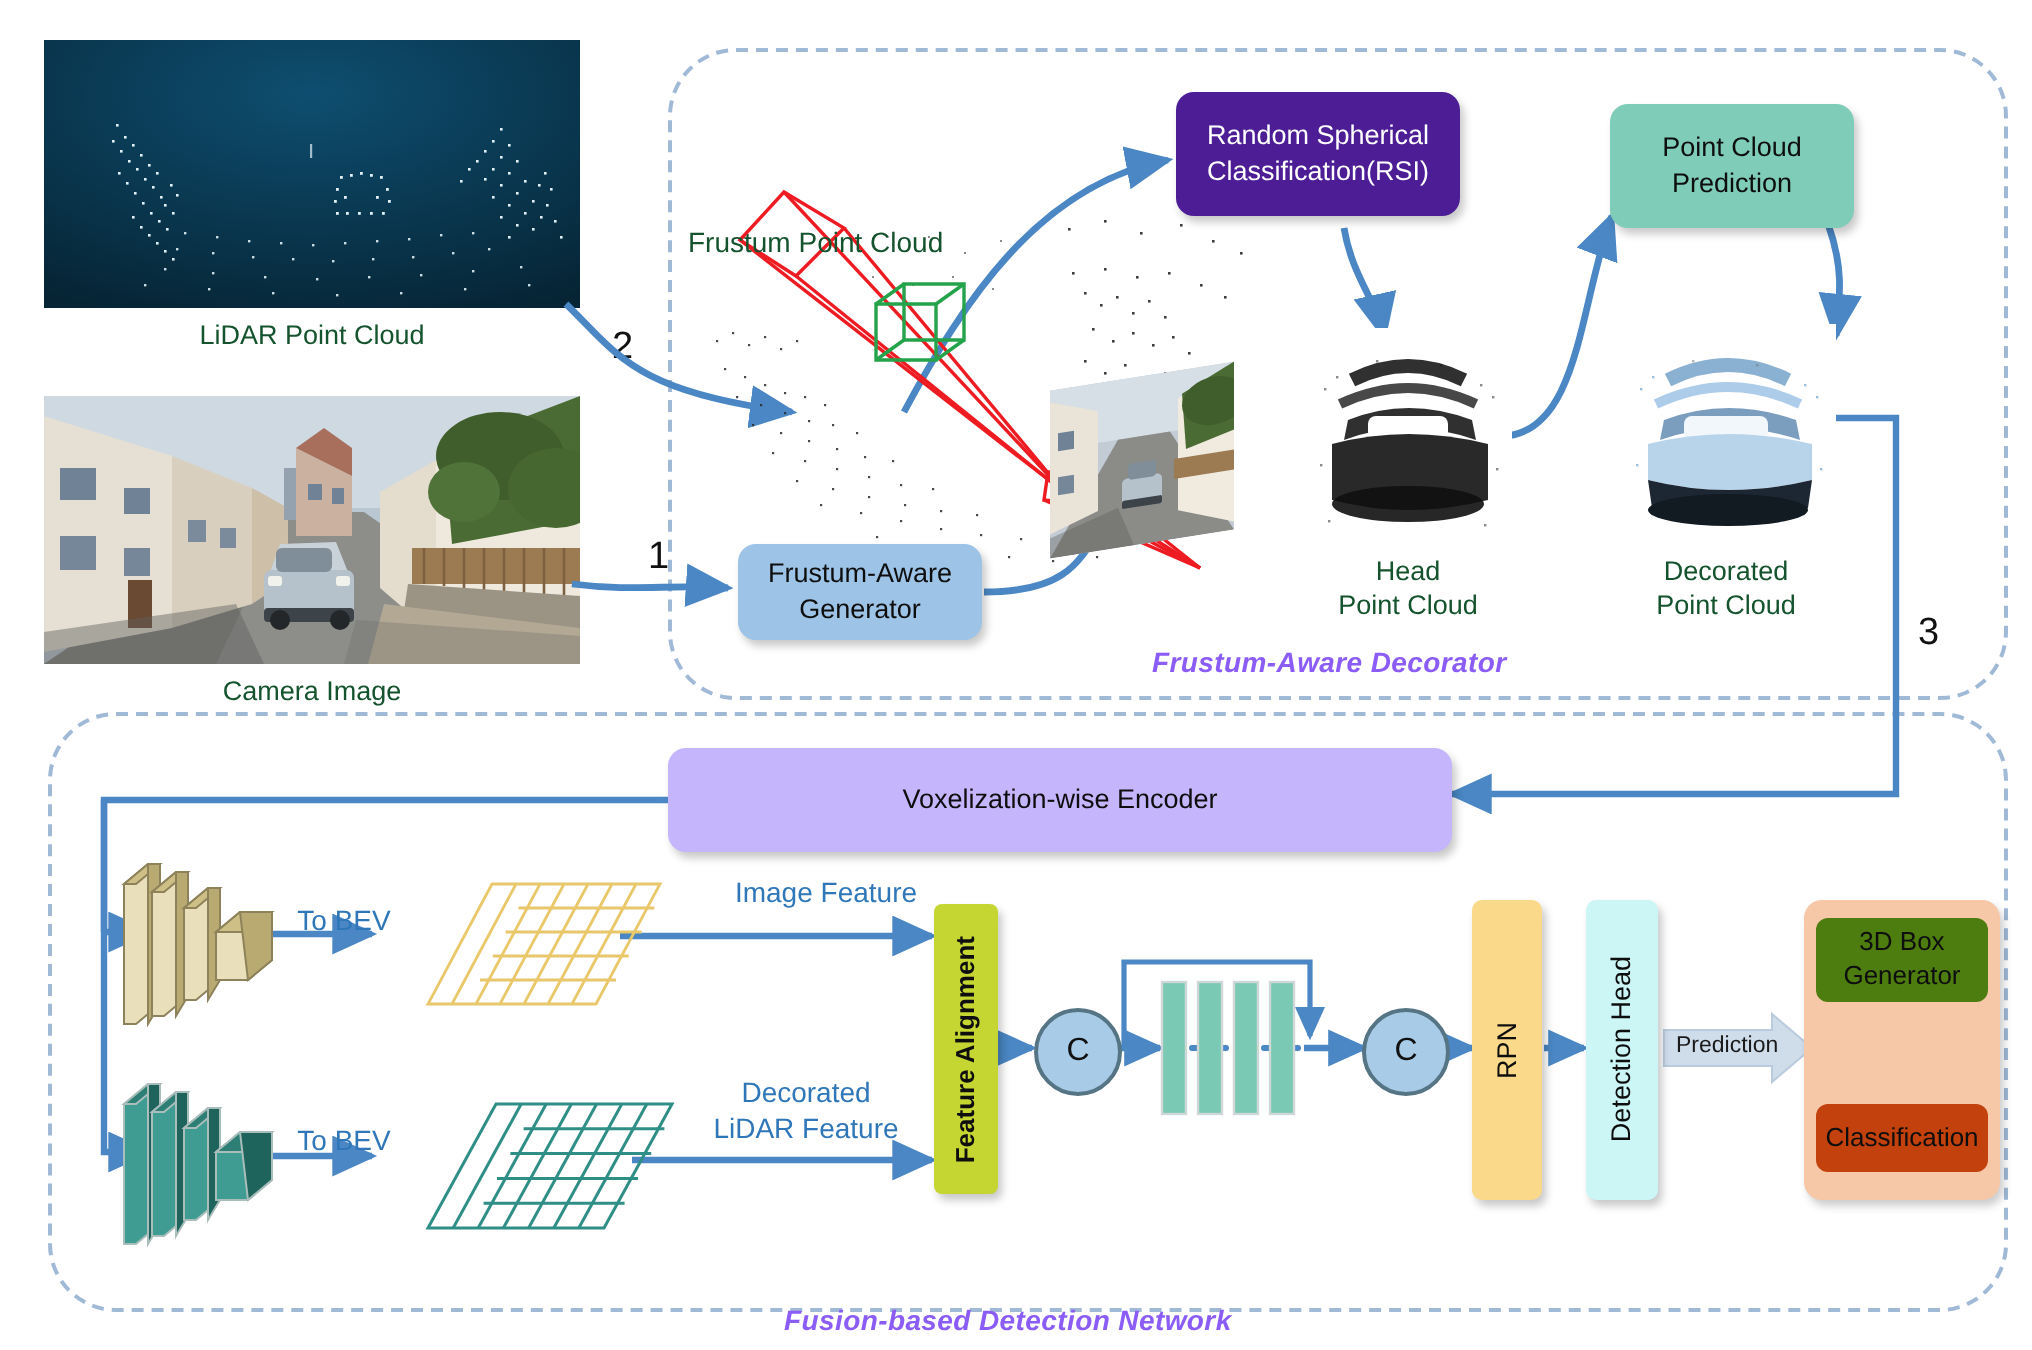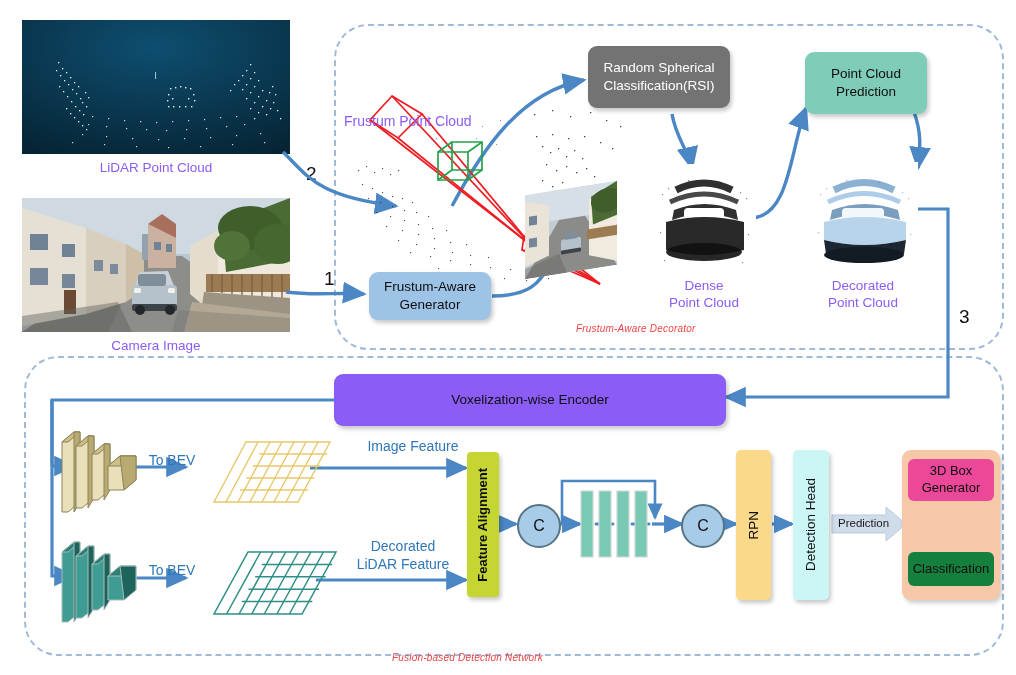--- a/index.html
+++ b/index.html
@@ -1,20 +1,20 @@
 <!DOCTYPE html>
 <html><head>
 <meta charset="utf-8">
 <style>
   html,body{margin:0;padding:0;background:#ffffff;}
   body{width:1016px;height:675px;position:relative;overflow:hidden;
        font-family:"Liberation Sans","DejaVu Sans",sans-serif;color:#111;}
   .abs{position:absolute;}
-  .cap{font-size:13.5px;color:#8b5cf6;text-align:center;line-height:1.25;}
-  .capit{font-size:10px;font-style:italic;font-weight:400;color:#ef4444;letter-spacing:.2px;}
+  .cap{font-size:13.5px;color:#14532d;text-align:center;line-height:1.25;}
+  .capit{font-size:14px;font-style:italic;font-weight:700;color:#8b5cf6;letter-spacing:.2px;}
   .box{border-radius:9px;display:flex;align-items:center;justify-content:center;
        text-align:center;line-height:1.3;box-shadow:2px 3px 4px rgba(0,0,0,.22);}
   .boxtxt{font-size:13.5px;color:#0e0e0e;padding:2px 6px;}
   .vert{writing-mode:vertical-rl;transform:rotate(180deg);}
   .dashwrap{border:2px dashed #9fb9d6;border-radius:34px;background:transparent;}
   .numlab{font-size:19px;color:#111;}
   .bluetxt{color:#2f77b8;font-size:14px;line-height:1.25;text-align:center;}
   svg{overflow:visible;}
   .imgfr{box-shadow:0 0 0 0 #fff;}
 </style>
@@ -416,21 +416,21 @@
   </svg>
 </div>
 
 <div class="abs box" style="left:369px;top:272px;width:122px;height:48px;background:#9dc3e6;">
   <div class="boxtxt">
     <span>Frustum-Aware</span><br>
     <span>Generator</span>
   </div>
 </div>
 
-<div class="abs box" style="left:588px;top:46px;width:142px;height:62px;background:#737373;">
+<div class="abs box" style="left:588px;top:46px;width:142px;height:62px;background:#4c1d95;">
   <div class="boxtxt" style="color:#fff;">
     <span>Random Spherical</span><br>
     <span>Classification(RSI)</span>
   </div>
 </div>
 
 <div class="abs box" style="left:805px;top:52px;width:122px;height:62px;background:#7fccb8;">
   <div class="boxtxt">
     <span>Point Cloud</span><br>
     <span>Prediction</span>
@@ -461,21 +461,21 @@
           <rect x="96" y="70" width="1.2" height="1.2"></rect>
         <rect x="12" y="96" width="1.2" height="1.2"></rect>
           <rect x="90" y="98" width="1.2" height="1.2"></rect>
         <rect x="68" y="18" width="1.2" height="1.2"></rect>
           <rect x="36" y="16" width="1.2" height="1.2"></rect>
       </g>
     </g>
   </svg>
 </div>
 <div class="abs cap" style="left:642px;top:278px;width:124px;">
-  <span>Dense</span><br>
+  <span>Head</span><br>
   <span>Point Cloud</span>
 </div>
 
 <div class="abs" style="left:808px;top:162px;width:110px;height:108px;background:#fff;overflow:hidden;">
   <svg width="110" height="108" viewBox="0 0 110 108">
     <rect width="110" height="108" fill="#ffffff"></rect>
 
     <path d="M26,28 Q56,13 86,28" stroke="#7ea8cd" stroke-width="7" fill="none" opacity=".9"></path>
     <path d="M20,40 Q56,23 92,40" stroke="#9dc3e6" stroke-width="5" fill="none" opacity=".85"></path>
 
@@ -498,21 +498,21 @@
     </g>
   </svg>
 </div>
 <div class="abs cap" style="left:800px;top:278px;width:126px;">
   <span>Decorated</span><br>
   <span>Point Cloud</span>
 </div>
 
 <div class="abs capit" style="left:576px;top:323px;">Frustum-Aware Decorator</div>
 
-<div class="abs box" style="left:334px;top:374px;width:392px;height:52px;background:#8b5cf6;">
+<div class="abs box" style="left:334px;top:374px;width:392px;height:52px;background:#c4b5fd;">
   <div class="boxtxt">Voxelization-wise Encoder</div>
 </div>
 
 <svg class="abs" style="left:0;top:0;" width="1016" height="675">
 
   <path d="M334,400 L52,400 L52,466" fill="none" stroke="#4a87c4" stroke-width="3.2"></path>
   <path d="M52,466 L74,466" fill="none" stroke="#4a87c4" stroke-width="3.2" marker-end="url(#ah)"></path>
   <path d="M52,400 L52,576 L74,576" fill="none" stroke="#4a87c4" stroke-width="3.2" marker-end="url(#ah)"></path>
 
   <path d="M136,467 L186,467" fill="none" stroke="#4a87c4" stroke-width="3.2" marker-end="url(#ah)"></path>
@@ -652,23 +652,23 @@
 </div>
 
 <div class="abs box" style="left:793px;top:450px;width:36px;height:150px;background:#ccf6f6;border-radius:5px;">
   <div class="boxtxt vert" style="font-size:13.5px;padding:0;">Detection Head</div>
 </div>
 
 <div class="abs" style="left:838px;top:517px;font-size:11.5px;color:#1a1a1a;">Prediction</div>
 
 <div class="abs" style="left:902px;top:450px;width:98px;height:150px;background:#f6c8a8;border-radius:9px;
             box-shadow:2px 3px 4px rgba(0,0,0,.2);"></div>
-<div class="abs box" style="left:908px;top:459px;width:86px;height:42px;background:#ec4899;box-shadow:none;border-radius:6px;">
+<div class="abs box" style="left:908px;top:459px;width:86px;height:42px;background:#4d7c0f;box-shadow:none;border-radius:6px;">
   <div class="boxtxt" style="font-size:13px;">
     <span>3D Box</span><br>
     <span>Generator</span>
   </div>
 </div>
-<div class="abs box" style="left:908px;top:552px;width:86px;height:34px;background:#15803d;box-shadow:none;border-radius:6px;">
+<div class="abs box" style="left:908px;top:552px;width:86px;height:34px;background:#c2410c;box-shadow:none;border-radius:6px;">
   <div class="boxtxt" style="font-size:13px;">Classification</div>
 </div>
 
 <div class="abs capit" style="left:392px;top:652px;">Fusion-based Detection Network</div>
 
 </body></html>

